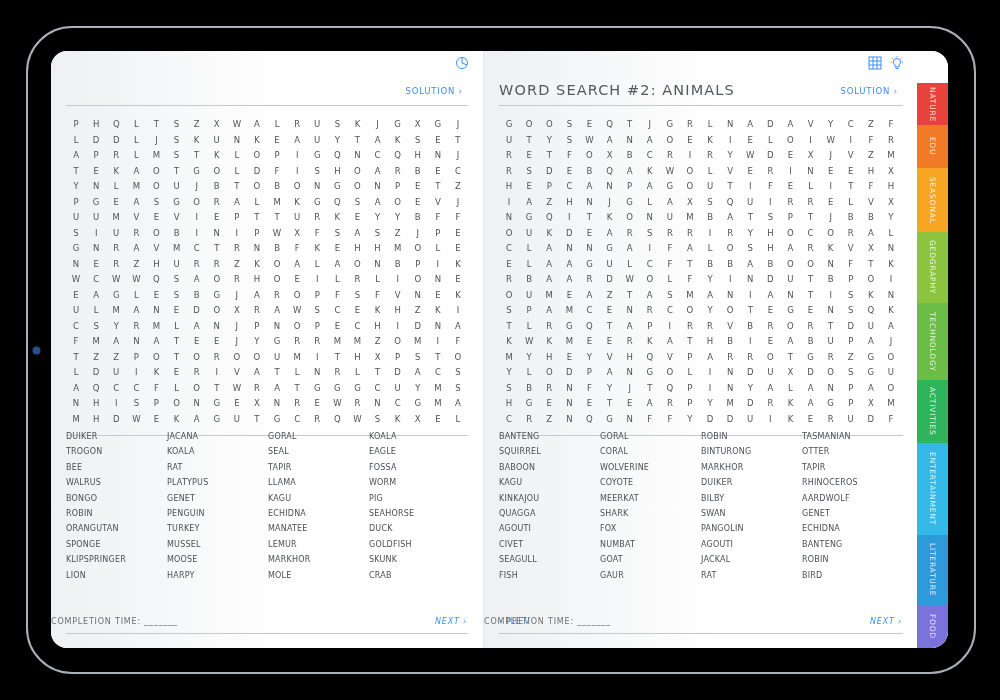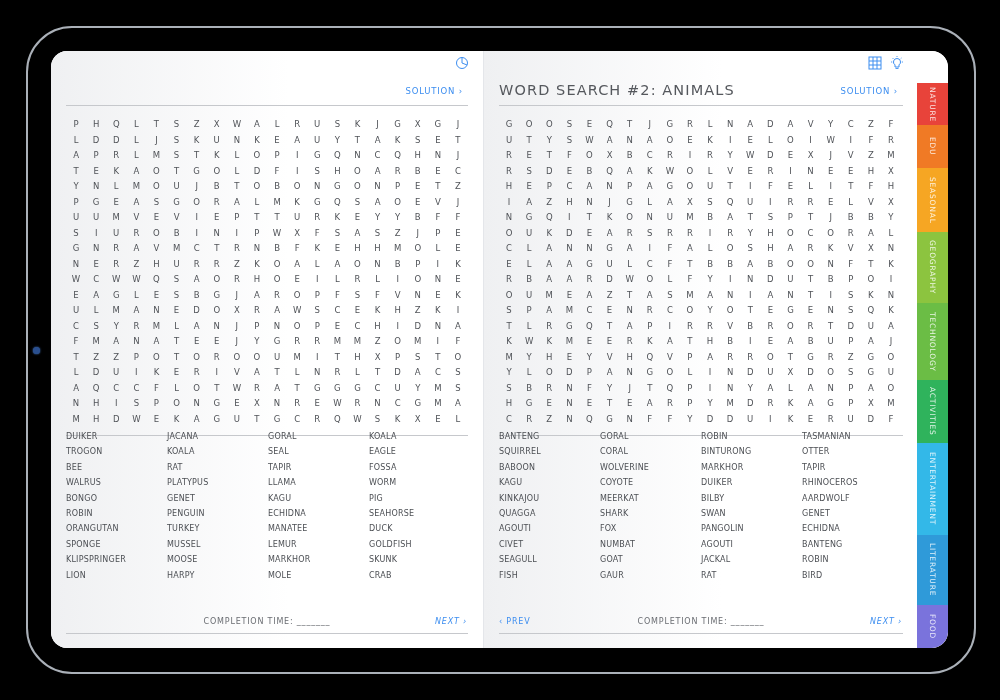--- a/index.html
+++ b/index.html
@@ -13,21 +13,21 @@
   .topicons { position:absolute; top:4px; right:14px; display:flex; gap:8px; height:16px; align-items:center; }
   .topicons svg { display:block; }
   .title { position:absolute; left:15px; top:31px; font-size:14.5px; letter-spacing:1.1px; color:#55585d; font-weight:normal; }
   .page.right .title { left:15px; }
   .solution { position:absolute; right:20px; top:35px; font-size:8.5px; letter-spacing:0.8px; color:#3d8ef0; cursor:pointer; }
   .rule { position:absolute; left:15px; right:15px; height:1px; background:#c6c8cc; }
   .grid { position:absolute; left:15px; top:66px; width:402px; display:grid; grid-template-columns:repeat(20, 1fr); }
   .cell { height:15.5px; font-size:8.5px; color:#505358; text-align:center; line-height:15.5px; width:20.1px; }
   .words { position:absolute; left:15px; top:378px; width:404px; display:grid; grid-template-columns:repeat(4, 101px); grid-auto-flow:column; grid-template-rows:repeat(10, 15.4px); }
   .word { font-size:8px; color:#4c4f54; line-height:15.4px; letter-spacing:0.2px; }
-  .footer-time { position:absolute; top:566px; left:0; right:0; text-align:center; font-size:8px; letter-spacing:0.8px; color:#6a6d72; }
+  .footer-time { position:absolute; top:566px; left:0; right:0; text-align:left; font-size:8px; letter-spacing:0.8px; color:#6a6d72; }
   .next { position:absolute; right:16px; top:566px; font-size:8px; letter-spacing:0.8px; color:#3d8ef0; cursor:pointer;font-style:italic; }
   .prev { position:absolute; left:15px; top:566px; font-size:8px; letter-spacing:0.8px; color:#3d8ef0; cursor:pointer; }
   .tabs { position:absolute; left:866px; top:0; width:31px; height:597px; }
   .tabs .topcap { position:absolute; top:0; left:0; width:31px; height:32px; background:#fff; border-top-right-radius:16px; }
   .tab { position:absolute; left:0; width:31px; display:flex; align-items:center; justify-content:center; cursor:pointer; }
   .tab span { writing-mode:vertical-rl; font-size:7.5px; letter-spacing:0.8px; color:rgba(255,255,255,0.85); white-space:nowrap; }
   .tab.last { border-bottom-right-radius:16px; }
 </style>
 </head>
 <body>

